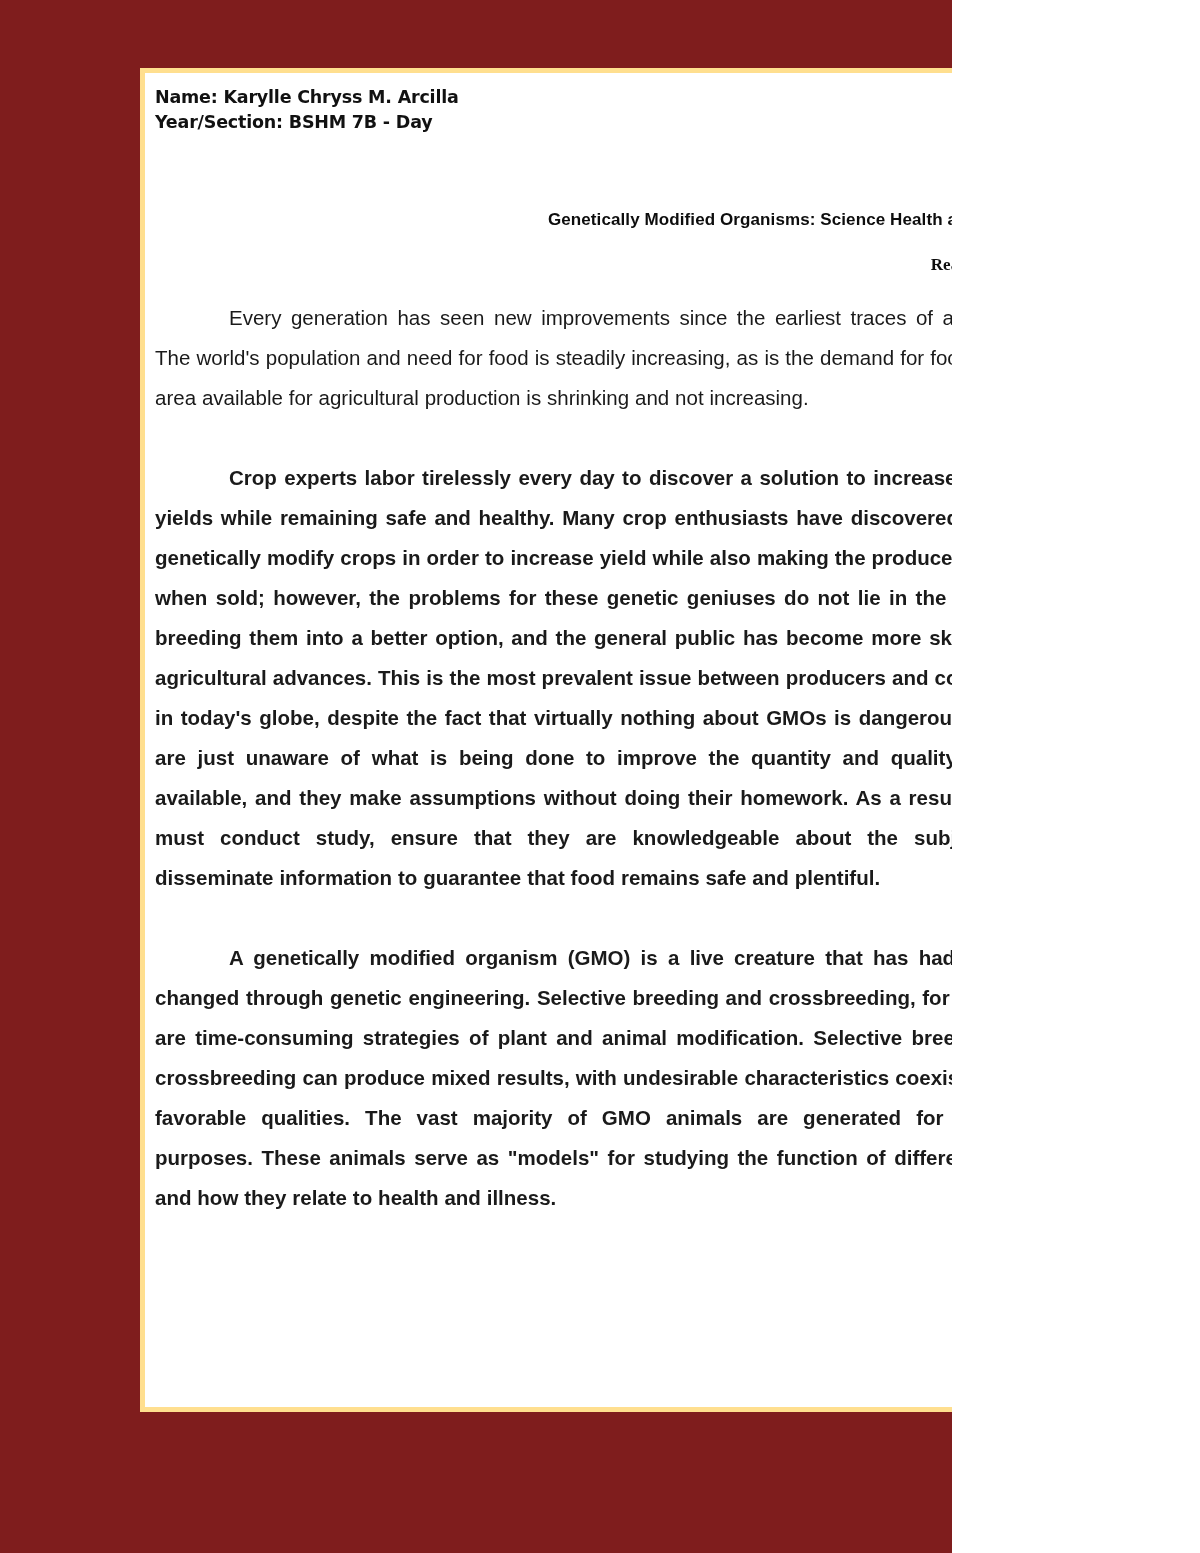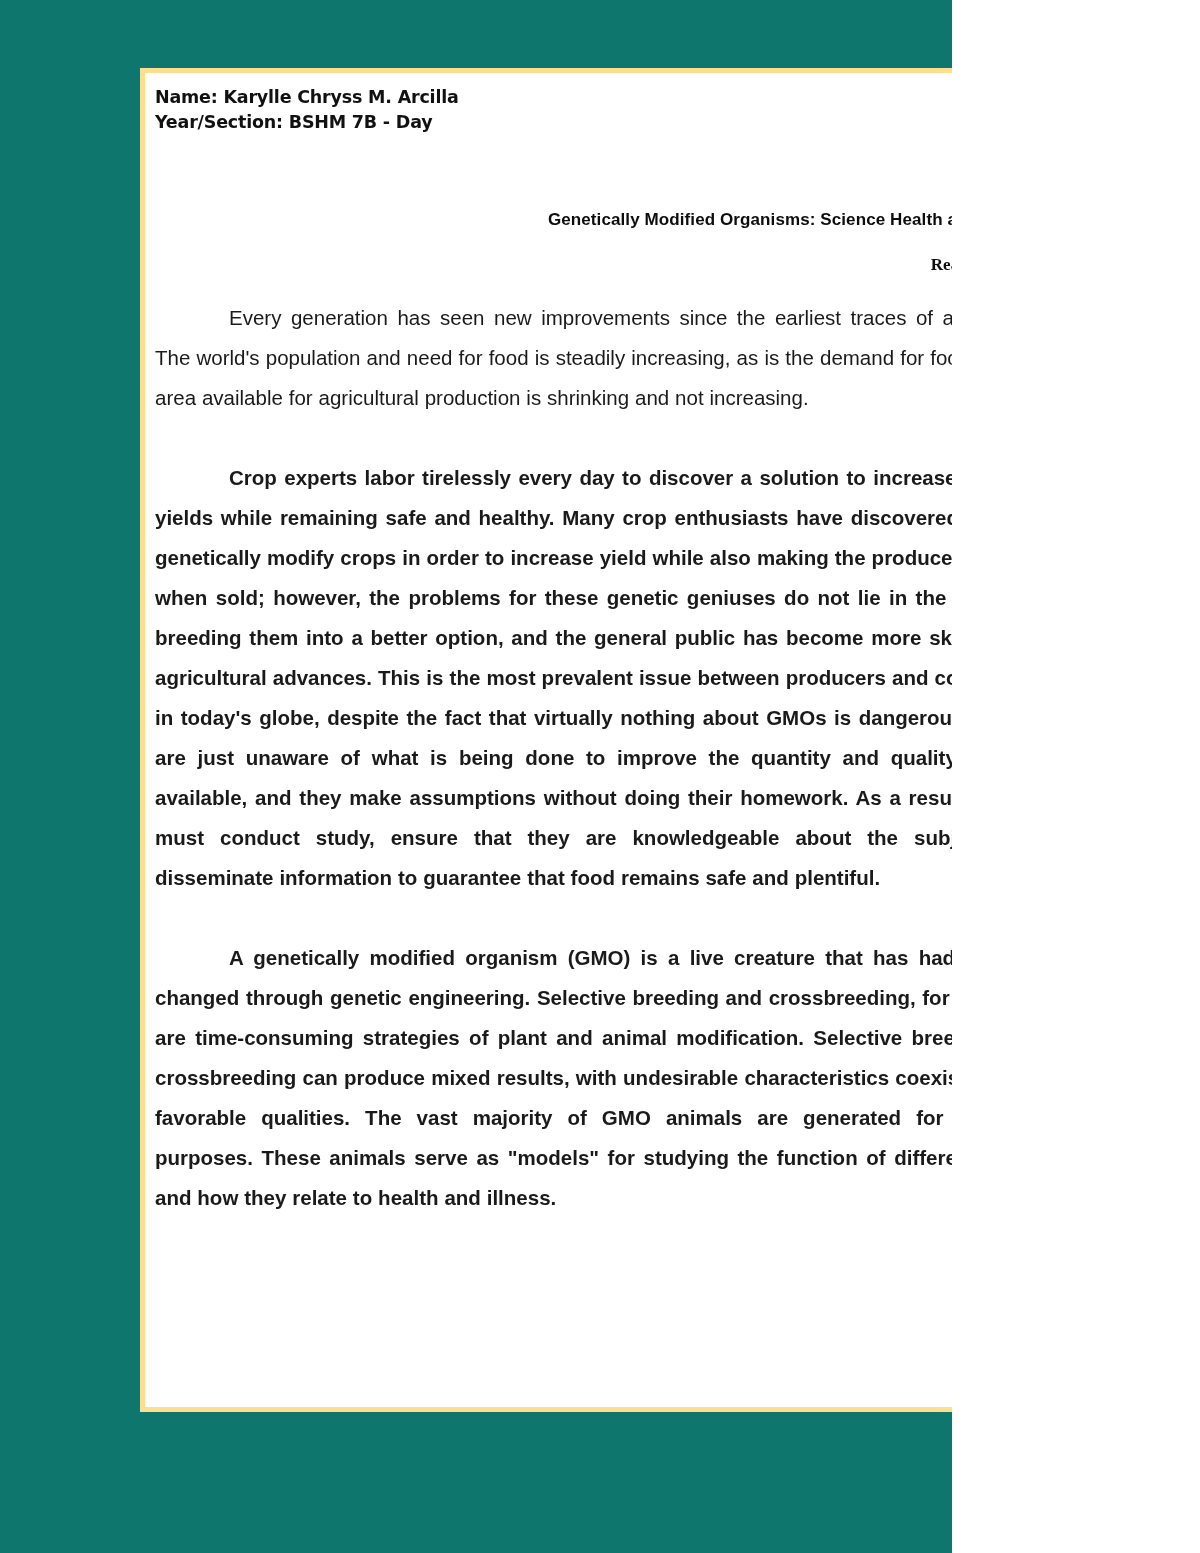--- a/index.html
+++ b/index.html
@@ -12,21 +12,21 @@
     width: 1200px;
     height: 1553px;
     font-family: "Liberation Sans", sans-serif;
     -webkit-font-smoothing: antialiased;
   }
 
   .page-canvas {
     position: relative;
     width: 952px;
     height: 1553px;
-    background: #0f766e;
+    background: #7f1d1d;
     overflow: hidden;
   }
 
   
   .doc-sheet {
     position: absolute;
     left: 140px;
     top: 68px;
     width: 920px;
     height: 1344px;

